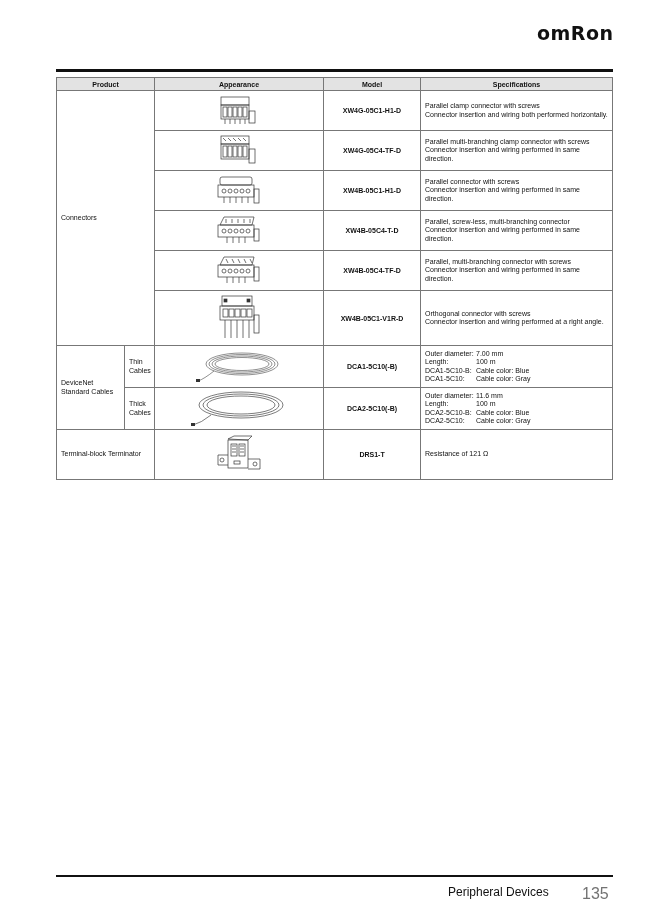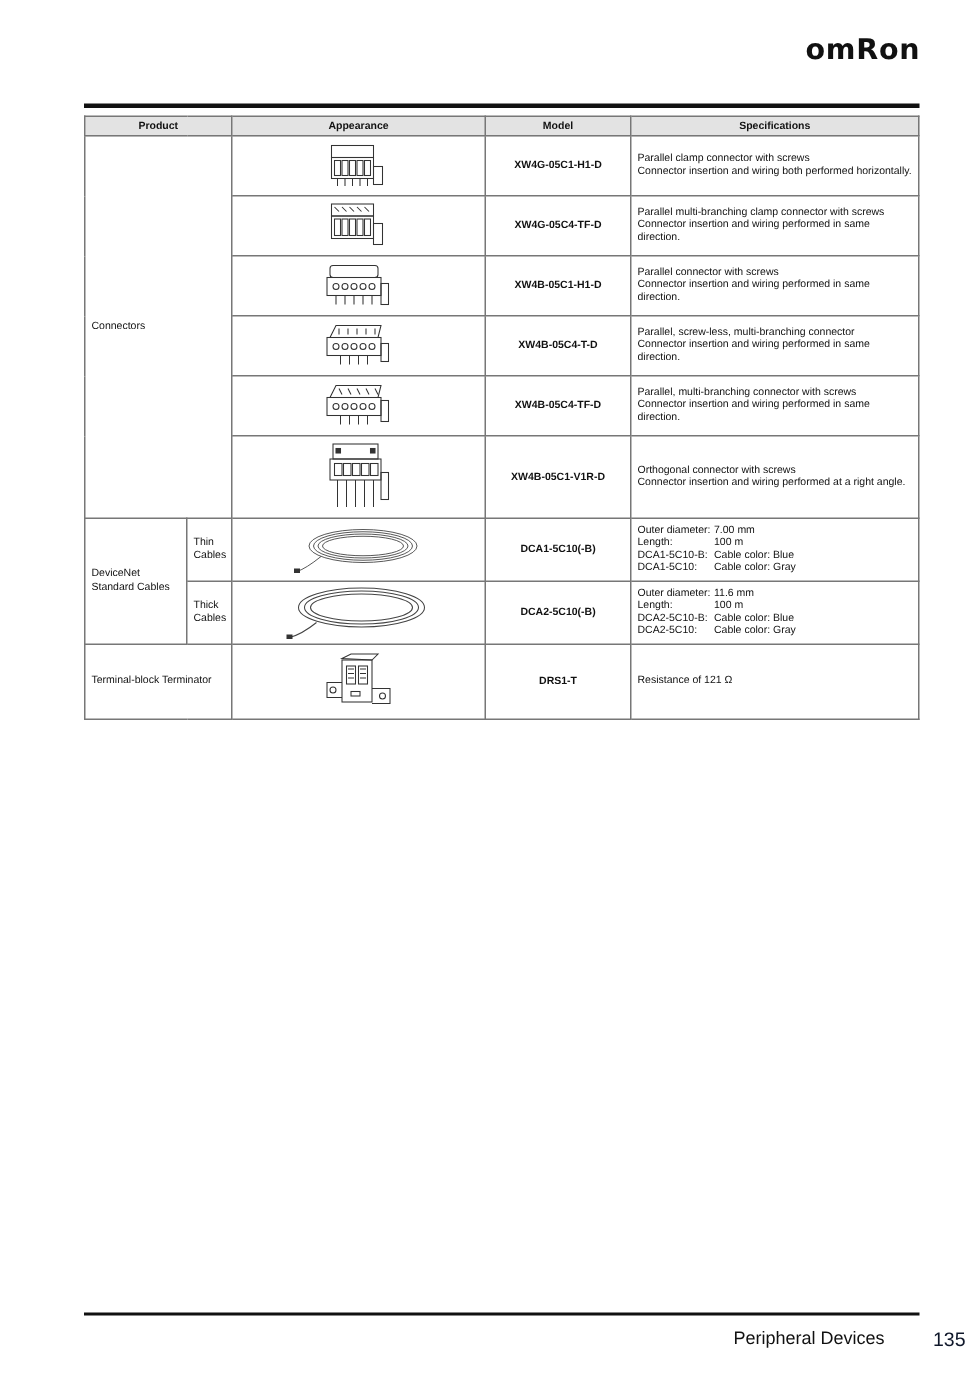--- a/index.html
+++ b/index.html
@@ -19,22 +19,22 @@
   td.app { text-align: center; padding: 0; }
   td.specs { font-size: 7px; line-height: 8.4px; }
   td.prod { font-size: 7px; line-height: 8.4px; }
   .row-conn { height: 40px; }
   .row-conn-last { height: 55px; }
   .row-cable { height: 42px; }
   .row-term { height: 50px; }
   .kv { display: grid; grid-template-columns: 51px auto; }
   .icon-svg { display: inline-block; vertical-align: middle; }
   .bottom-rule { position: absolute; left: 56px; top: 875px; width: 557px; height: 2px; background: #111; }
-  .footer-title { position: absolute; left: 448px; top: 885px; font-size: 12px; color: #111; margin-left: 41px; }
-  .footer-page { position: absolute; left: 622px; top: 885px; font-size: 13px; color: #0f172a; }
+  .footer-title { position: absolute; left: 448px; top: 885px; font-size: 12px; color: #111; }
+  .footer-page { position: absolute; left: 582px; top: 885px; font-size: 16px; color: #737373; }
 </style>
 </head>
 <body>
 
 <div class="logo">omRon</div>
 <div class="top-rule"></div>
 
 <table class="spec">
   <colgroup>
     <col class="col-prod">

